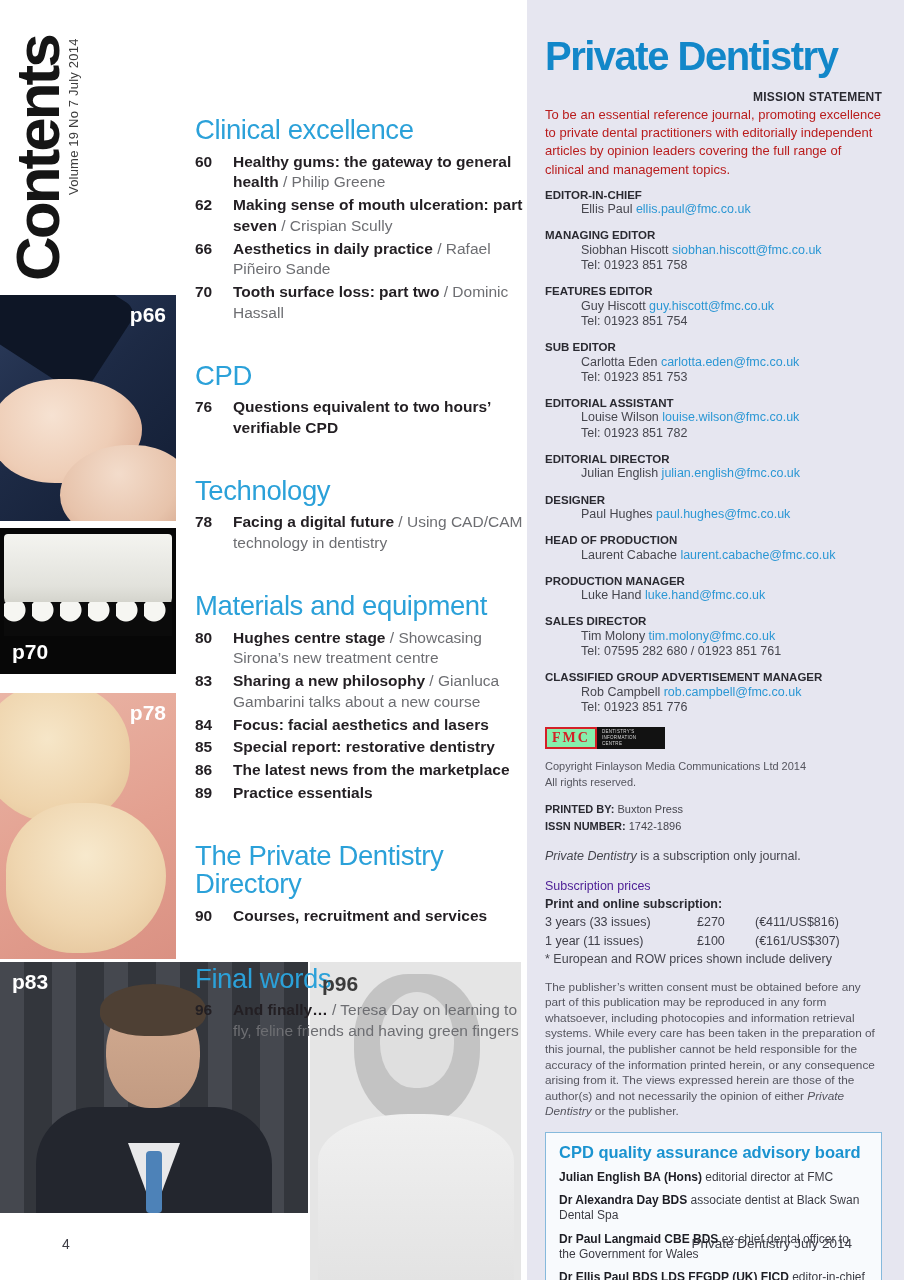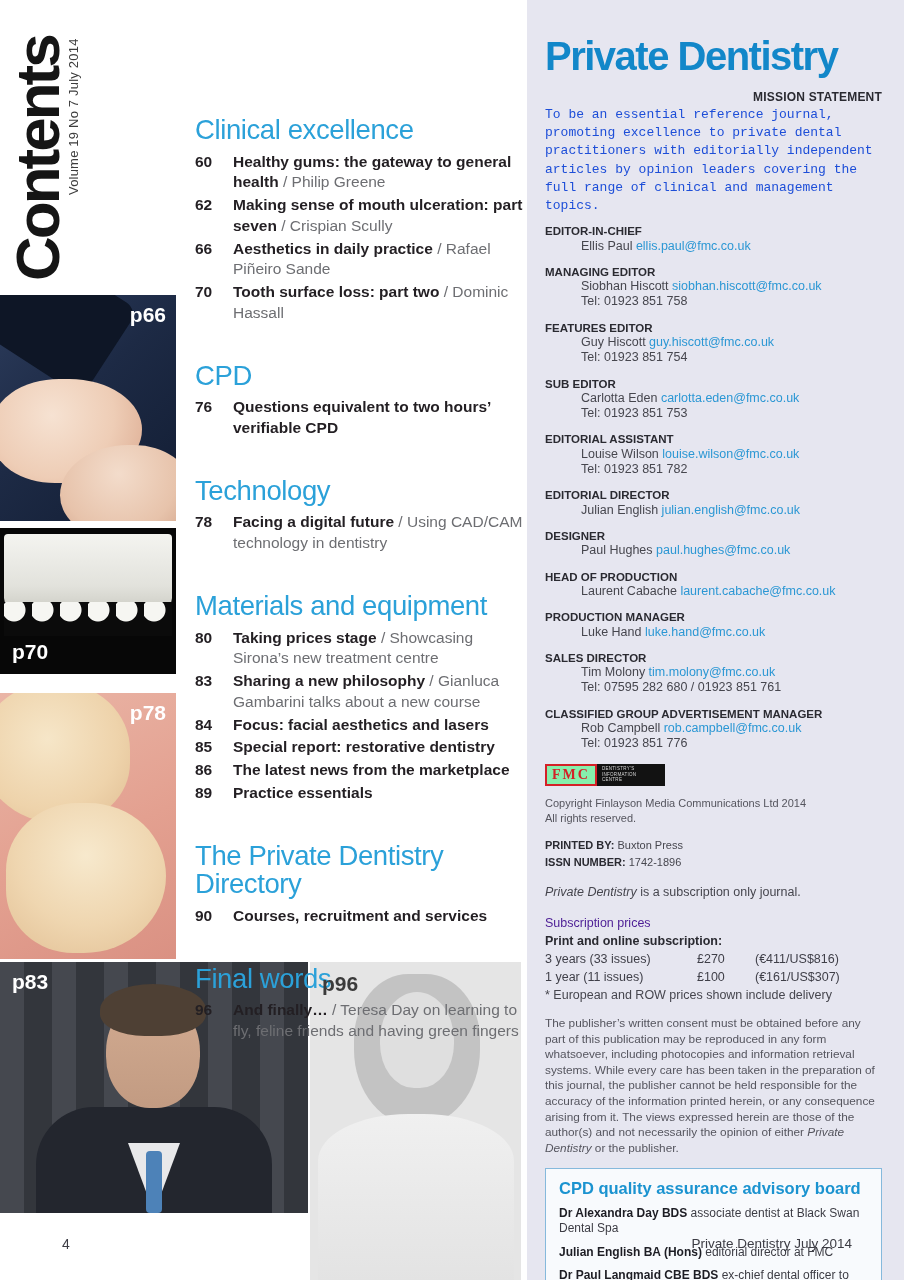--- a/index.html
+++ b/index.html
@@ -49,21 +49,21 @@
   .toc-section h2{margin:0 0 7px;font-size:27.5px;font-weight:400;color:#2ba1d9;letter-spacing:-.4px;line-height:1.04;}
   .toc-item{display:grid;grid-template-columns:38px 1fr;font-size:15.5px;line-height:1.34;margin-bottom:2px;color:#231f23;}
   .toc-num{font-weight:bold;}
   .toc-bold{font-weight:bold;}
   .toc-light{color:#6d6e72;}
   
   .panel{position:absolute;left:527px;top:0;width:377px;height:1280px;background:#e6e6f0;
     box-sizing:border-box;padding:36px 22px 0 18px;}
   .logo{margin:0 0 14px;font-size:40px;font-weight:bold;color:#1287c9;letter-spacing:-1.5px;line-height:1;}
   .ph{margin:10px 0 2px;font-size:12px;font-weight:bold;color:#2a2a31;letter-spacing:.2px;text-align:right;}
-  .pt{margin:0 0 4px;font-size:13px;color:#1d4ed8;line-height:1.4;font-family:Liberation Mono, monospace;}
+  .pt{margin:0 0 4px;font-size:13px;color:#b91c1c;line-height:1.4;}
   .staff-block{margin-bottom:6px;}
   .staff-role{font-size:11.5px;font-weight:bold;color:#2a2a31;line-height:1.25;padding-top:5px;}
   .staff-line{font-size:12.5px;color:#46464e;line-height:1.22;margin-left:36px;}
   .staff-email{color:#2b97d4;}
   .fmc{display:flex;align-items:stretch;margin:12px 0 10px;height:22px;}
   .fmc-letters{display:flex;align-items:center;background:#86efac;border:2px solid #d42027;color:#d42027;
     font-weight:bold;font-size:14px;padding:0 5px;letter-spacing:2px;font-family:"Liberation Serif",serif;}
   .fmc-box{display:flex;flex-direction:column;justify-content:center;background:#121212;color:#d8d8d8;
     font-size:4.5px;line-height:1.3;padding:2px 5px;width:58px;letter-spacing:.3px;}
   .small{margin:0;font-size:11px;color:#55555e;line-height:1.45;}
@@ -152,21 +152,21 @@
       <h2>Technology</h2>
       <div class="toc-item">
         <span class="toc-num">78</span>
         <span class="toc-text"><span class="toc-bold">Facing a digital future</span><span class="toc-light"> / Using CAD/CAM technology in dentistry</span></span>
       </div>
     </section>
     <section class="toc-section">
       <h2>Materials and equipment</h2>
       <div class="toc-item">
         <span class="toc-num">80</span>
-        <span class="toc-text"><span class="toc-bold">Taking prices stage</span><span class="toc-light"> / Showcasing Sirona’s new treatment centre</span></span>
+        <span class="toc-text"><span class="toc-bold">Hughes centre stage</span><span class="toc-light"> / Showcasing Sirona’s new treatment centre</span></span>
       </div>
       <div class="toc-item">
         <span class="toc-num">83</span>
         <span class="toc-text"><span class="toc-bold">Sharing a new philosophy</span><span class="toc-light"> / Gianluca Gambarini talks about a new course</span></span>
       </div>
       <div class="toc-item">
         <span class="toc-num">84</span>
         <span class="toc-text"><span class="toc-bold">Focus: facial aesthetics and lasers</span></span>
       </div>
       <div class="toc-item">
@@ -281,22 +281,22 @@
         <span>1 year (11 issues)</span>
         <span>£100</span>
         <span>(€161/US$307)</span>
       </div>
     </div>
   <p class="subnote" style="margin:0;">* European and ROW prices shown include delivery</p>
   <p class="disclaimer"><span>The publisher’s written consent must be obtained before any part of this publication may be reproduced in any form whatsoever, including photocopies and information retrieval systems. While every care has been taken in the preparation of this journal, the publisher cannot be held responsible for the accuracy of the information printed herein, or any consequence arising from it. The views expressed herein are those of the author(s) and not necessarily the opinion of either </span><i>Private Dentistry</i><span> or the publisher.</span></p>
   <div class="advisory">
     <h3>CPD quality assurance advisory board</h3>
     <div id="members">
+        <div class="member"><b>Julian English BA (Hons)</b> editorial director at FMC</div>
         <div class="member"><b>Dr Alexandra Day BDS</b> associate dentist at Black Swan Dental Spa</div>
-        <div class="member"><b>Julian English BA (Hons)</b> editorial director at FMC</div>
         <div class="member"><b>Dr Paul Langmaid CBE BDS</b> ex-chief dental officer to the Government for Wales</div>
         <div class="member"><b>Dr Ellis Paul BDS LDS FFGDP (UK) FICD</b> editor-in-chief of </div>
       </div>
   </div>
 </aside>
 
 <span class="footer-num">4</span>
 <span class="footer-right">Private Dentistry July 2014</span>
 
 </body></html>

